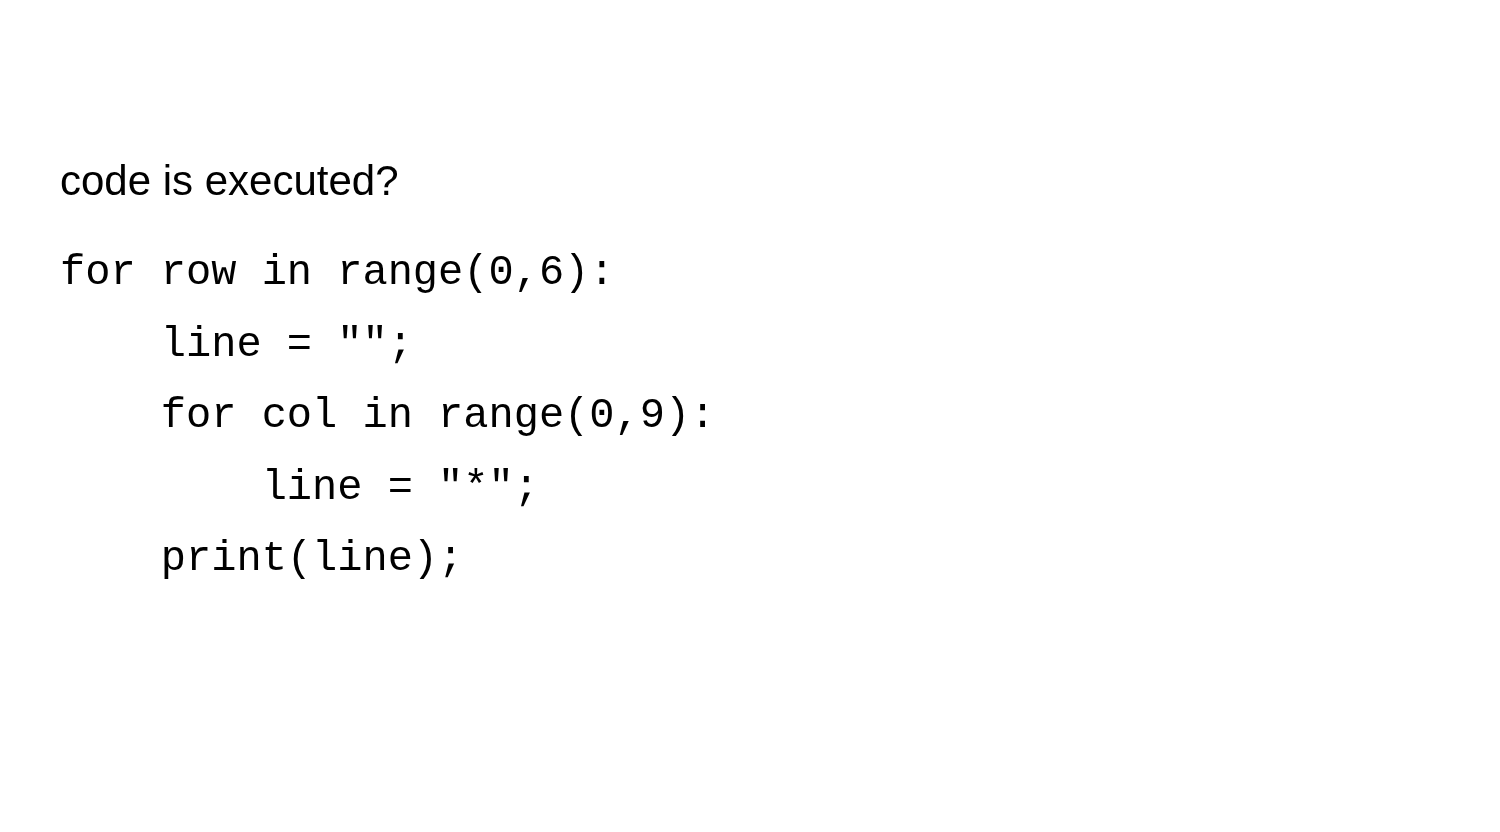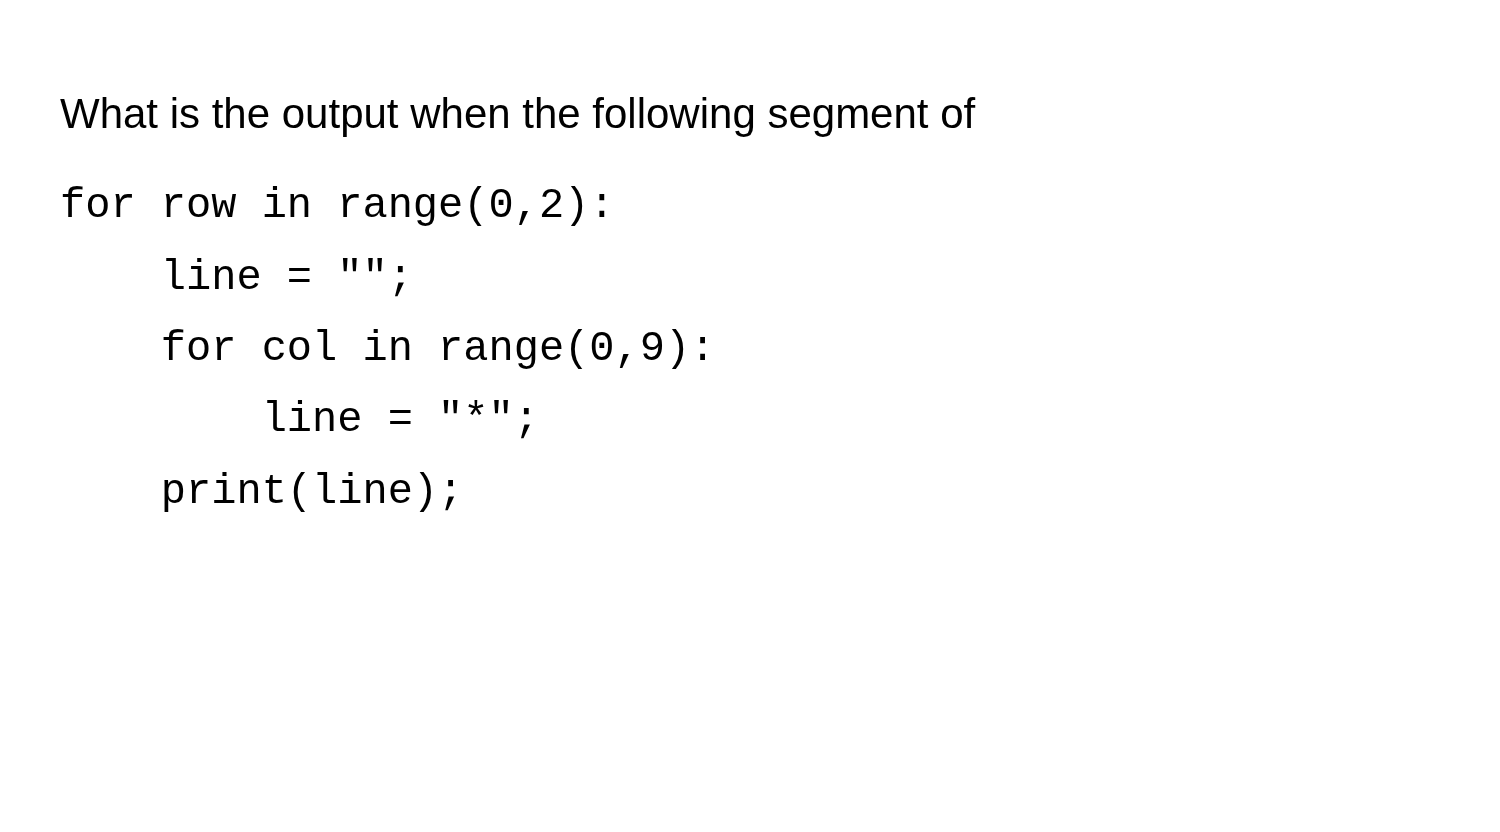--- a/index.html
+++ b/index.html
@@ -27,20 +27,21 @@
       color: #000000;
       line-height: 1.7;
       white-space: pre;
       font-weight: 400;
     }
   </style>
 </head>
 <body>
 
 <div class="question-text">
-  <span>What is the output when the following segment of</span><br>
+  <br>
+  <span>code is executed?</span>
 </div>
 
-<div class="code-block"><span>for row in range(0,2):</span>
+<div class="code-block"><span>for row in range(0,6):</span>
 <span>    line = "";</span>
 <span>    for col in range(0,9):</span>
 <span>        line = "*";</span>
 <span>    print(line);</span></div>
 
 </body></html>

